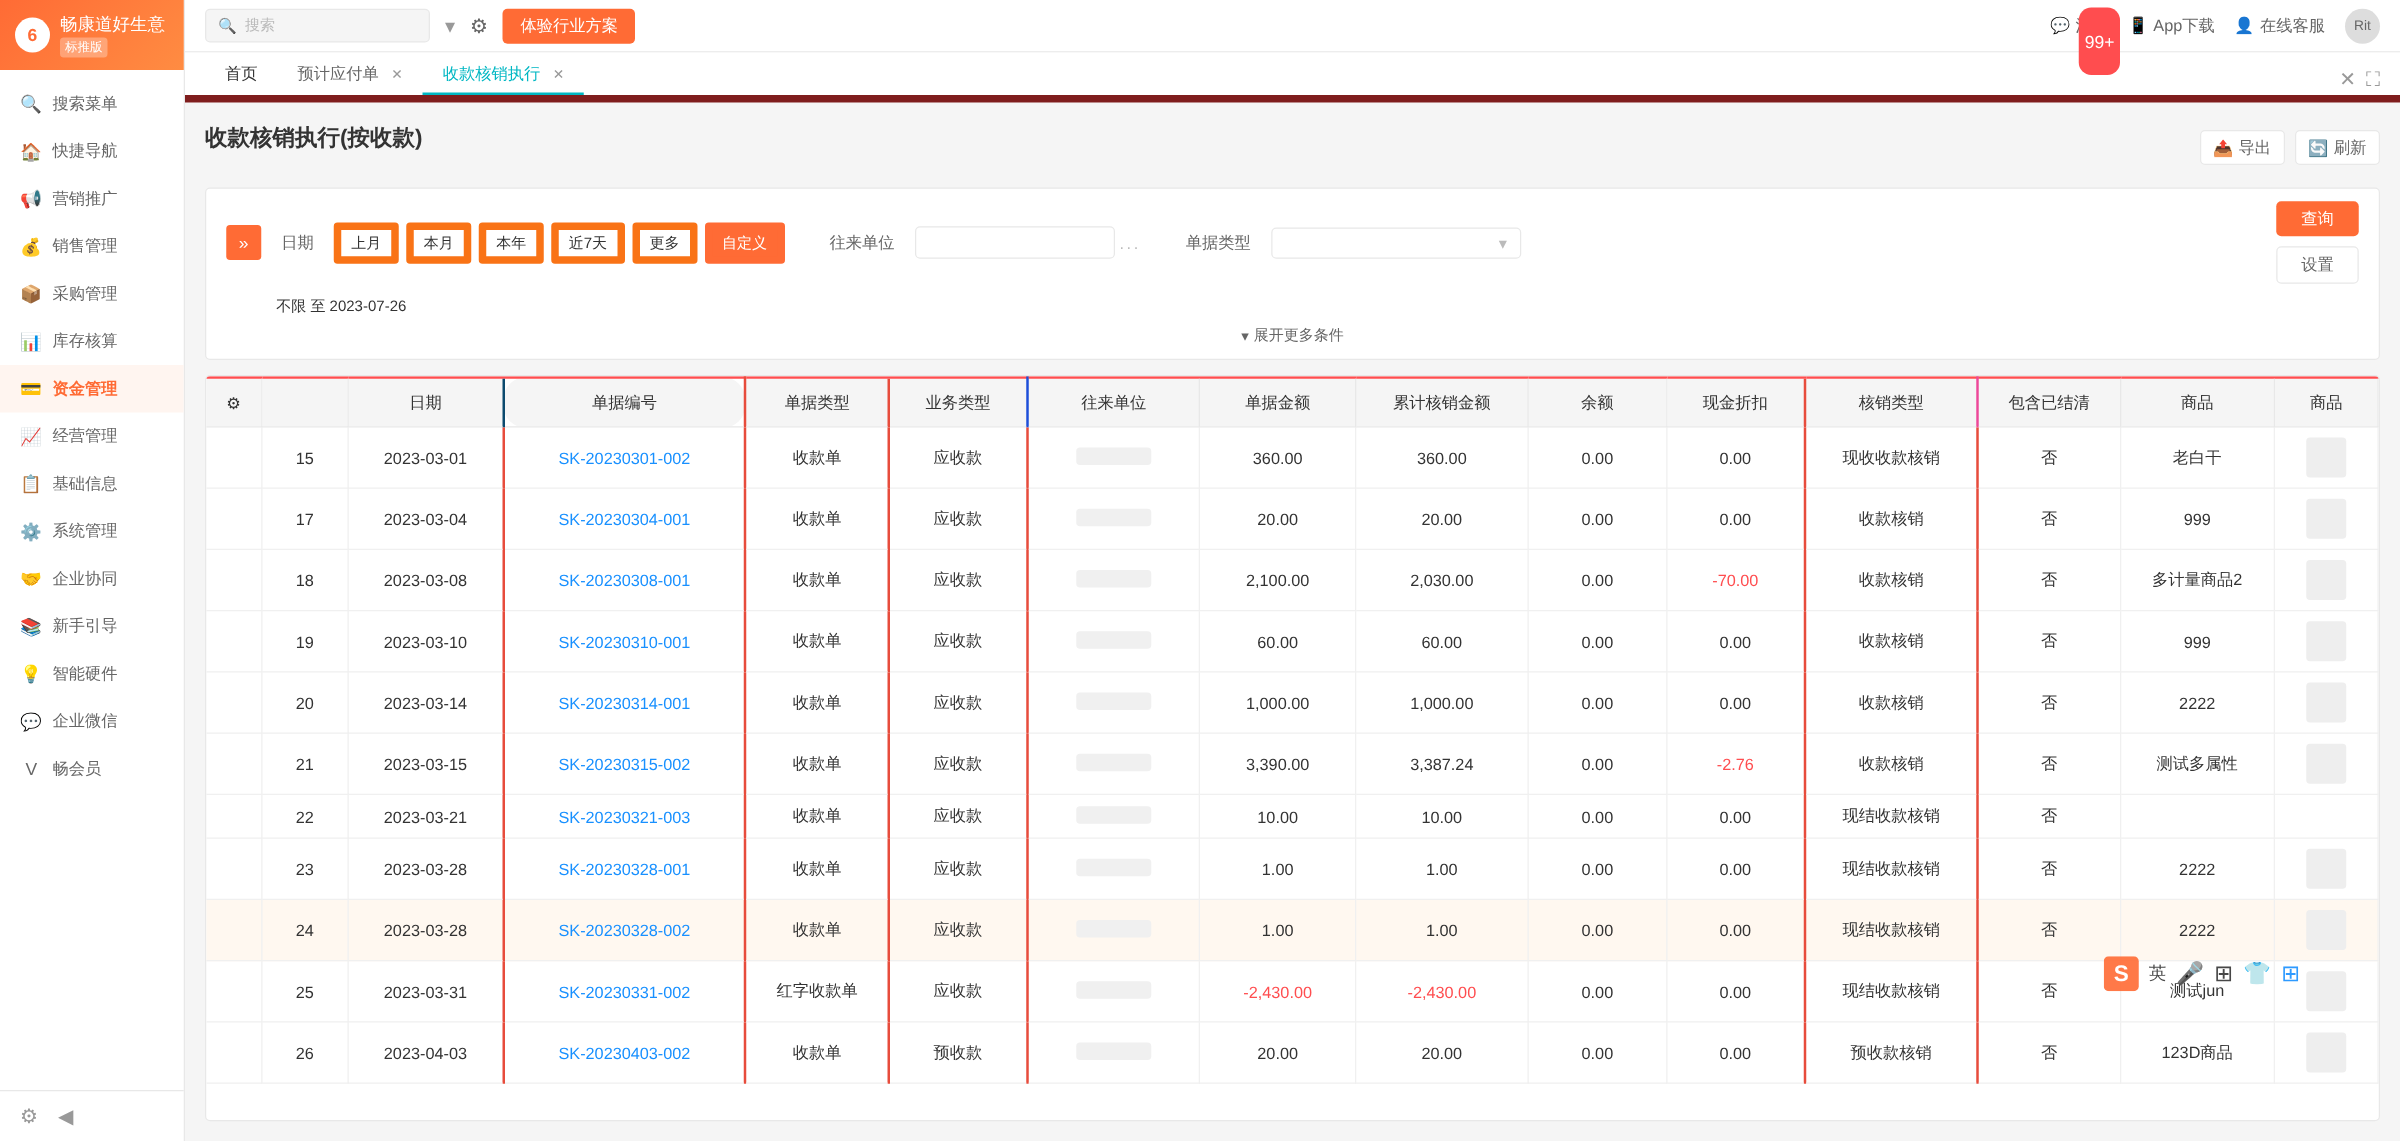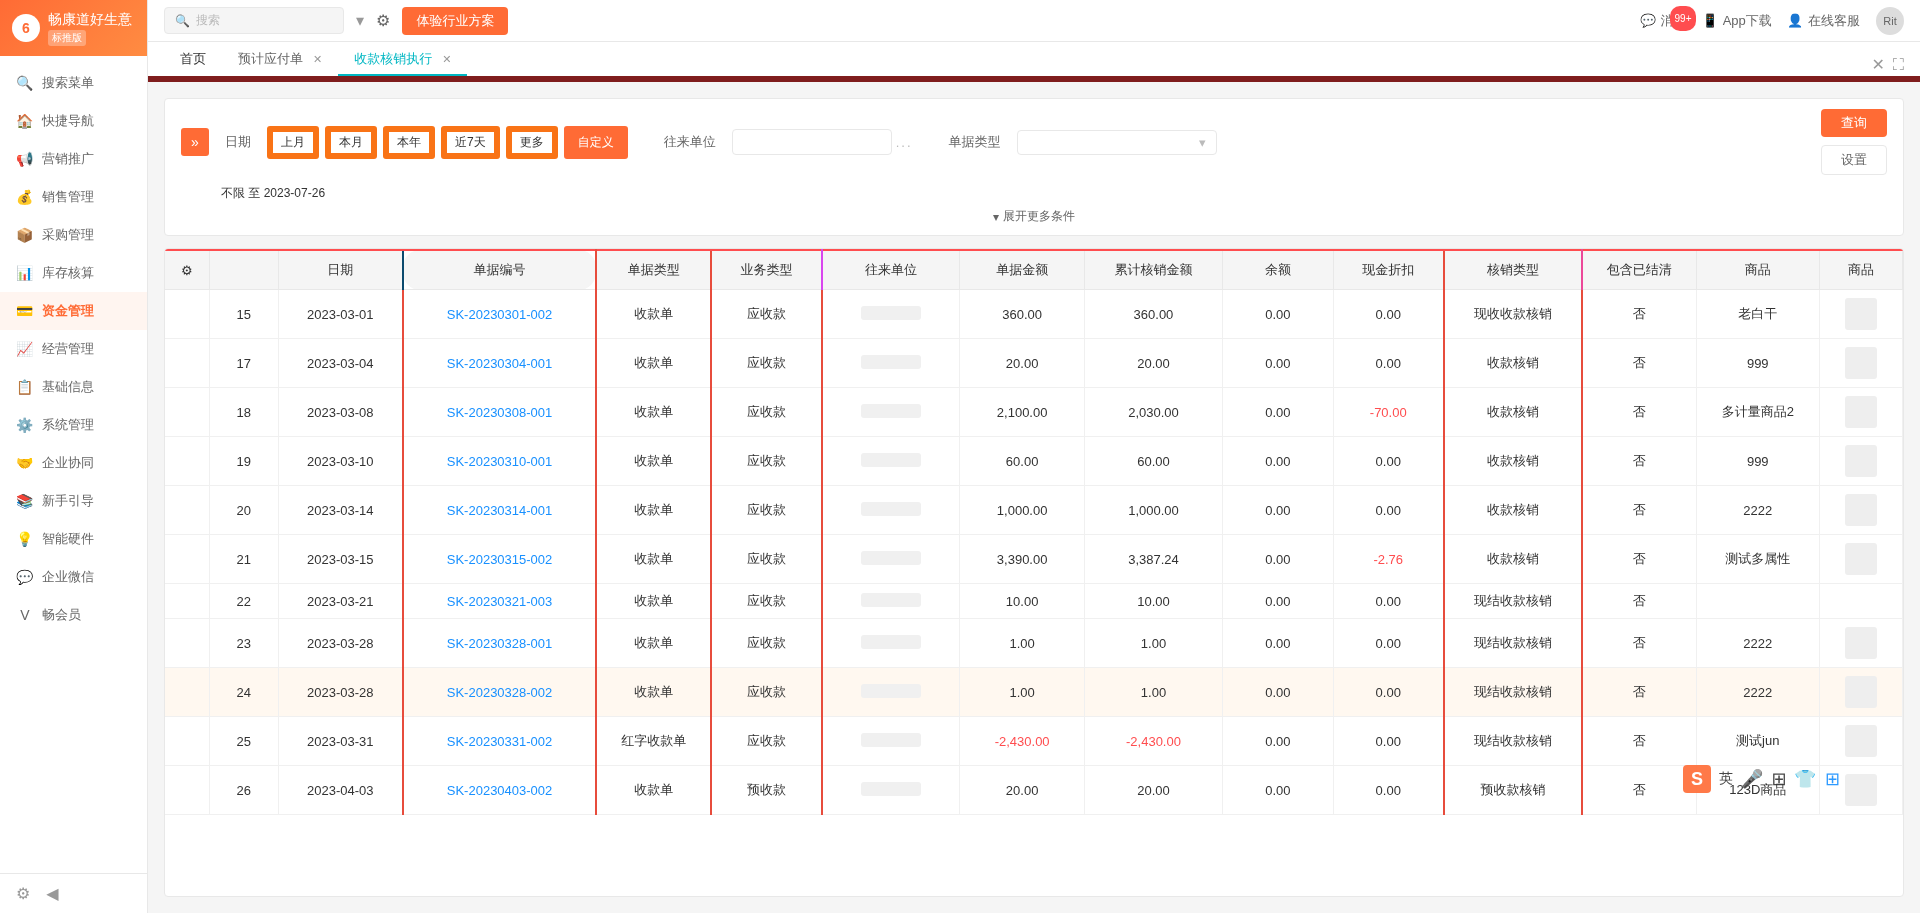--- a/index.html
+++ b/index.html
@@ -21,21 +21,21 @@
     
     .main { flex: 1; display: flex; flex-direction: column; overflow: hidden; }
 
     
     .topbar { height: 42px; background: #fff; border-bottom: 1px solid #e8e8e8; display: flex; align-items: center; padding: 0 16px; gap: 12px; flex-shrink: 0; }
     .topbar-search { flex: 0 0 180px; background: #f5f5f5; border: 1px solid #e8e8e8; border-radius: 4px; padding: 4px 10px; display: flex; align-items: center; gap: 6px; color: #bbb; font-size: 12px; }
     .topbar-gear { color: #666; cursor: pointer; font-size: 16px; }
     .topbar-btn { background: #ff6b35; color: #fff; border: none; border-radius: 4px; padding: 5px 14px; font-size: 13px; cursor: pointer; }
     .topbar-right { margin-left: auto; display: flex; align-items: center; gap: 16px; }
     .topbar-msg { display: flex; align-items: center; gap: 4px; color: #666; font-size: 13px; cursor: pointer; position: relative; }
-    .topbar-badge { background: #ff4d4f; color: #fff; border-radius: 10px; font-size: 10px; padding: 7px 5px; position: absolute; top: -6px; right: -10px; }
+    .topbar-badge { background: #ff4d4f; color: #fff; border-radius: 10px; font-size: 14px; padding: 19px 5px; position: absolute; top: -6px; right: -10px; }
     .topbar-app { display: flex; align-items: center; gap: 4px; color: #666; font-size: 13px; cursor: pointer; }
     .topbar-service { display: flex; align-items: center; gap: 4px; color: #666; font-size: 13px; cursor: pointer; }
     .topbar-avatar { width: 28px; height: 28px; background: #ddd; border-radius: 50%; cursor: pointer; }
 
     
     .tabbar { height: 40px; background: #fff; border-bottom: 6px solid #7f1d1d; display: flex; align-items: flex-end; padding: 0 16px; gap: 0; flex-shrink: 0; }
     .tab { display: flex; align-items: center; gap: 6px; padding: 8px 16px 0; font-size: 13px; cursor: pointer; border-bottom: 2px solid transparent; color: #666; height: 40px; }
     .tab.home { color: #333; }
     .tab.active { color: #00b7c3; border-bottom: 2px solid #00b7c3; font-weight: 500; }
     .tab-close { color: #999; font-size: 11px; cursor: pointer; margin-left: 4px; }
@@ -209,20 +209,33 @@
       <span class="tab-close">✕</span>
     </div>
     <div class="tabbar-right">
       <span class="tab-action-btn">✕</span>
       <span class="tab-action-btn">⛶</span>
     </div>
   </div>
 
   <div class="content">
 
+    <div class="page-title-row">
+      <div class="page-title">收款核销执行(按收款)</div>
+      <div class="page-actions">
+        <button class="page-action-btn">
+          <span>📤</span>
+          <span>导出</span>
+        </button>
+        <button class="page-action-btn">
+          <span>🔄</span>
+          <span>刷新</span>
+        </button>
+      </div>
+    </div>
 
     <div class="filter-bar">
       <div class="filter-row">
 
         <div style="width:28px;height:28px;background:#ff6b35;color:#fff;display:flex;align-items:center;justify-content:center;cursor:pointer;border-radius:3px;font-size:14px;flex-shrink:0;">»</div>
 
         <span class="filter-label">日期</span>
         <div class="filter-date-btns">
           <button class="filter-date-btn">上月</button>
           <button class="filter-date-btn">本月</button>
@@ -264,21 +277,21 @@
       <table>
         <thead>
           <tr class="col-highlight-top">
             <th style="width:32px;">
               <span>⚙</span>
             </th>
             <th style="width:50px;"></th>
             <th style="width:90px;">日期</th>
             <th style="width:140px;border-left:2px solid #0c4a6e;border-right:2px solid #e74c3c;border-top:2px solid #e74c3c;border-radius:17px;">单据编号</th>
             <th style="width:80px;">单据类型</th>
-            <th style="width:80px;border-left:2px solid #e74c3c;border-right:2px solid #d946ef;border-top:2px solid #e74c3c;">业务类型</th>
+            <th style="width:80px;border-left:2px solid #e74c3c;border-right:2px solid #1d4ed8;border-top:2px solid #e74c3c;">业务类型</th>
             <th style="width:100px;">往来单位</th>
             <th style="width:90px;">单据金额</th>
             <th style="width:100px;">累计核销金额</th>
             <th style="width:80px;">余额</th>
             <th style="width:80px;">现金折扣</th>
             <th style="width:100px;border-left:2px solid #e74c3c;border-right:2px solid #ec4899;border-top:2px solid #e74c3c;">核销类型</th>
             <th style="width:80px;">包含已结清</th>
             <th style="width:80px;">商品</th>
             <th style="width:60px;">商品</th>
           </tr>

